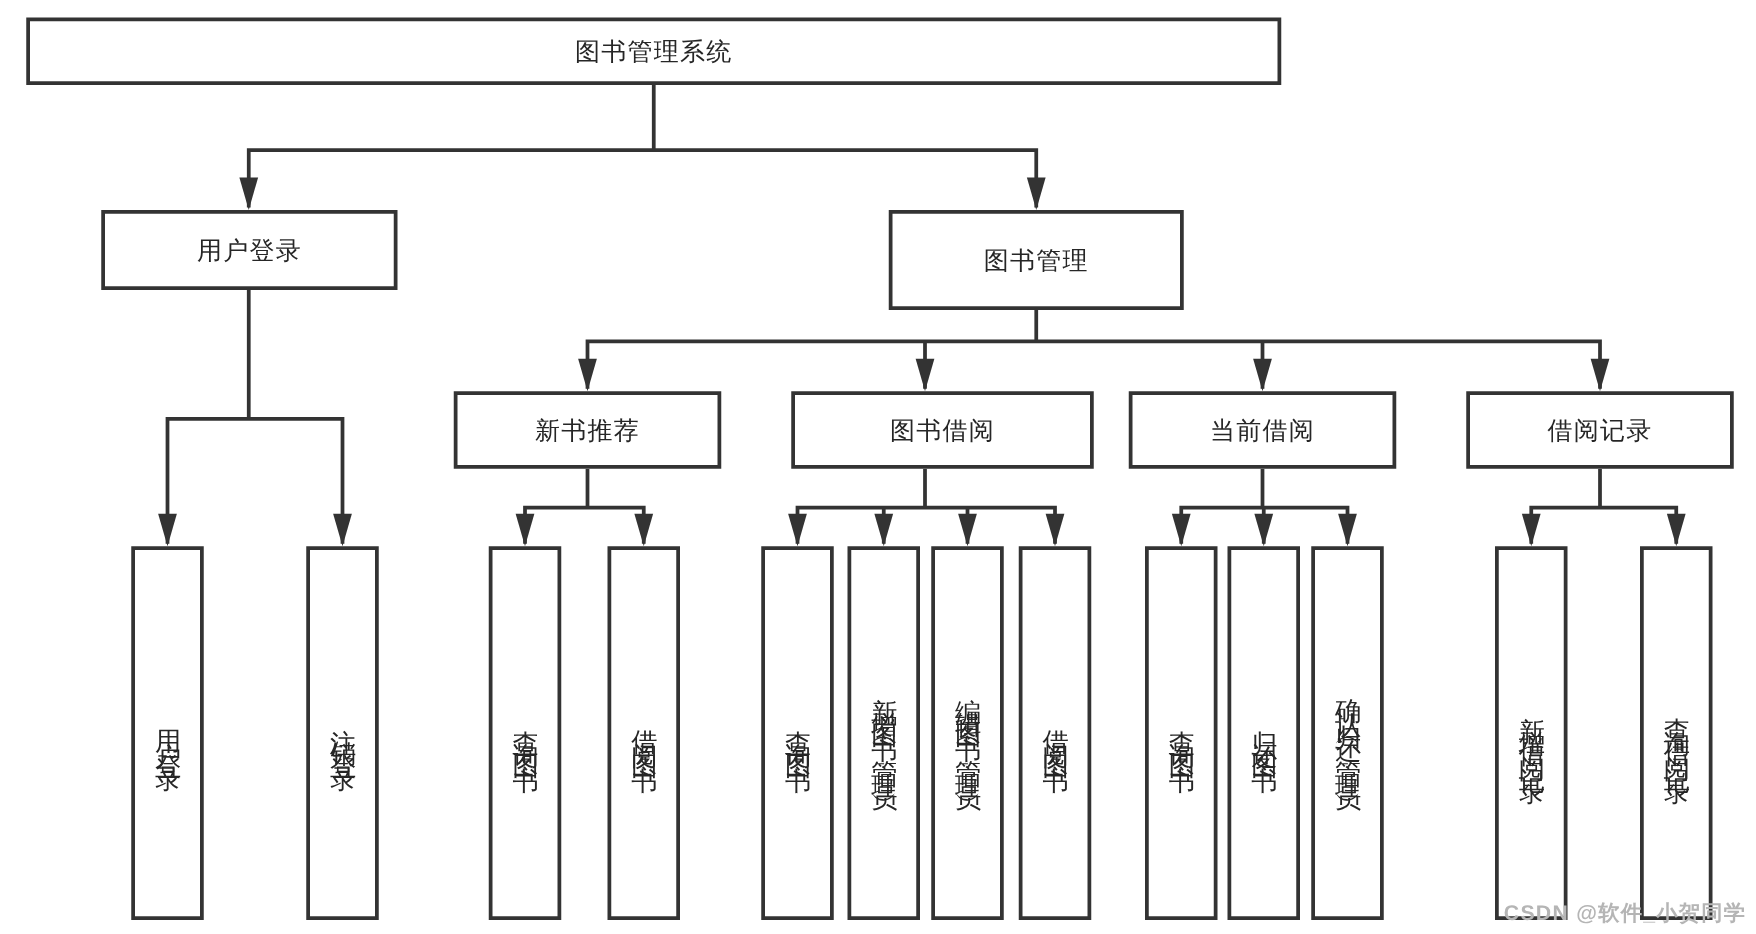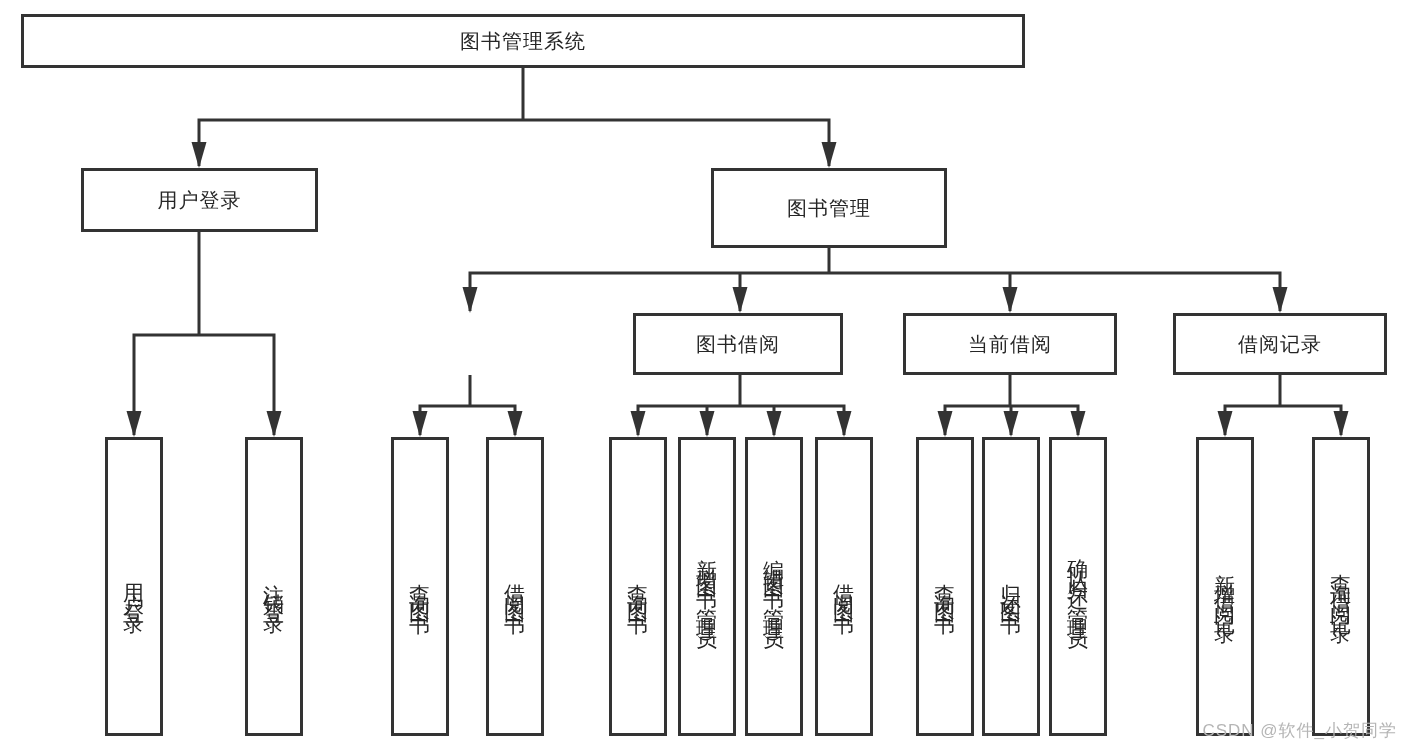--- a/index.html
+++ b/index.html
@@ -39,20 +39,21 @@
     line-height:1;
   }
   #watermark{
     position:absolute;
     right:8px;bottom:5px;
     font-size:17px;
     color:var(--watermark);
     z-index:2;
     letter-spacing:1px;
     white-space:nowrap;
+    font-weight:bold;
   }
 </style>
 </head>
 <body>
 
 <div id="canvas">
 
   <svg id="connectors" width="1405" height="747" viewBox="0 0 1405 747" aria-hidden="true">
 
     <path d="M523,68 V120 M199,166 V120 H829 V166"></path>
@@ -87,21 +88,22 @@
     <path d="M1280,375 V406 M1225,435 V406 H1341 V435"></path>
     <polygon points="1217.5,411 1232.5,411 1225,437"></polygon>
     <polygon points="1333.5,411 1348.5,411 1341,437"></polygon>
   </svg>
 
   <div class="box hbox" style="left:21px;top:14px;width:1004px;height:54px">图书管理系统</div>
 
   <div class="box hbox" style="left:81px;top:168px;width:237px;height:64px">用户登录</div>
   <div class="box hbox" style="left:711px;top:168px;width:236px;height:80px">图书管理</div>
 
-  <div class="box hbox" style="left:633px;top:313px;width:210px;height:62px">图书借阅</div>
+  <div class="box hbox" style="left:363px;top:313px;width:214px;height:62px">新书推荐</div>
+  <div class="box hbox" style="left:633px;top:313px;width:242px;height:62px">图书借阅</div>
   <div class="box hbox" style="left:1173px;top:313px;width:214px;height:62px">借阅记录</div>
   <div class="box hbox" style="left:903px;top:313px;width:214px;height:62px">当前借阅</div>
 
   <div class="box vbox" style="left:105px;top:437px;width:58px;height:299px">用户登录</div>
   <div class="box vbox" style="left:245px;top:437px;width:58px;height:299px">注销登录</div>
 
   <div class="box vbox" style="left:391px;top:437px;width:58px;height:299px">查询图书</div>
   <div class="box vbox" style="left:486px;top:437px;width:58px;height:299px">借阅图书</div>
 
   <div class="box vbox" style="left:609px;top:437px;width:58px;height:299px">查询图书</div>

